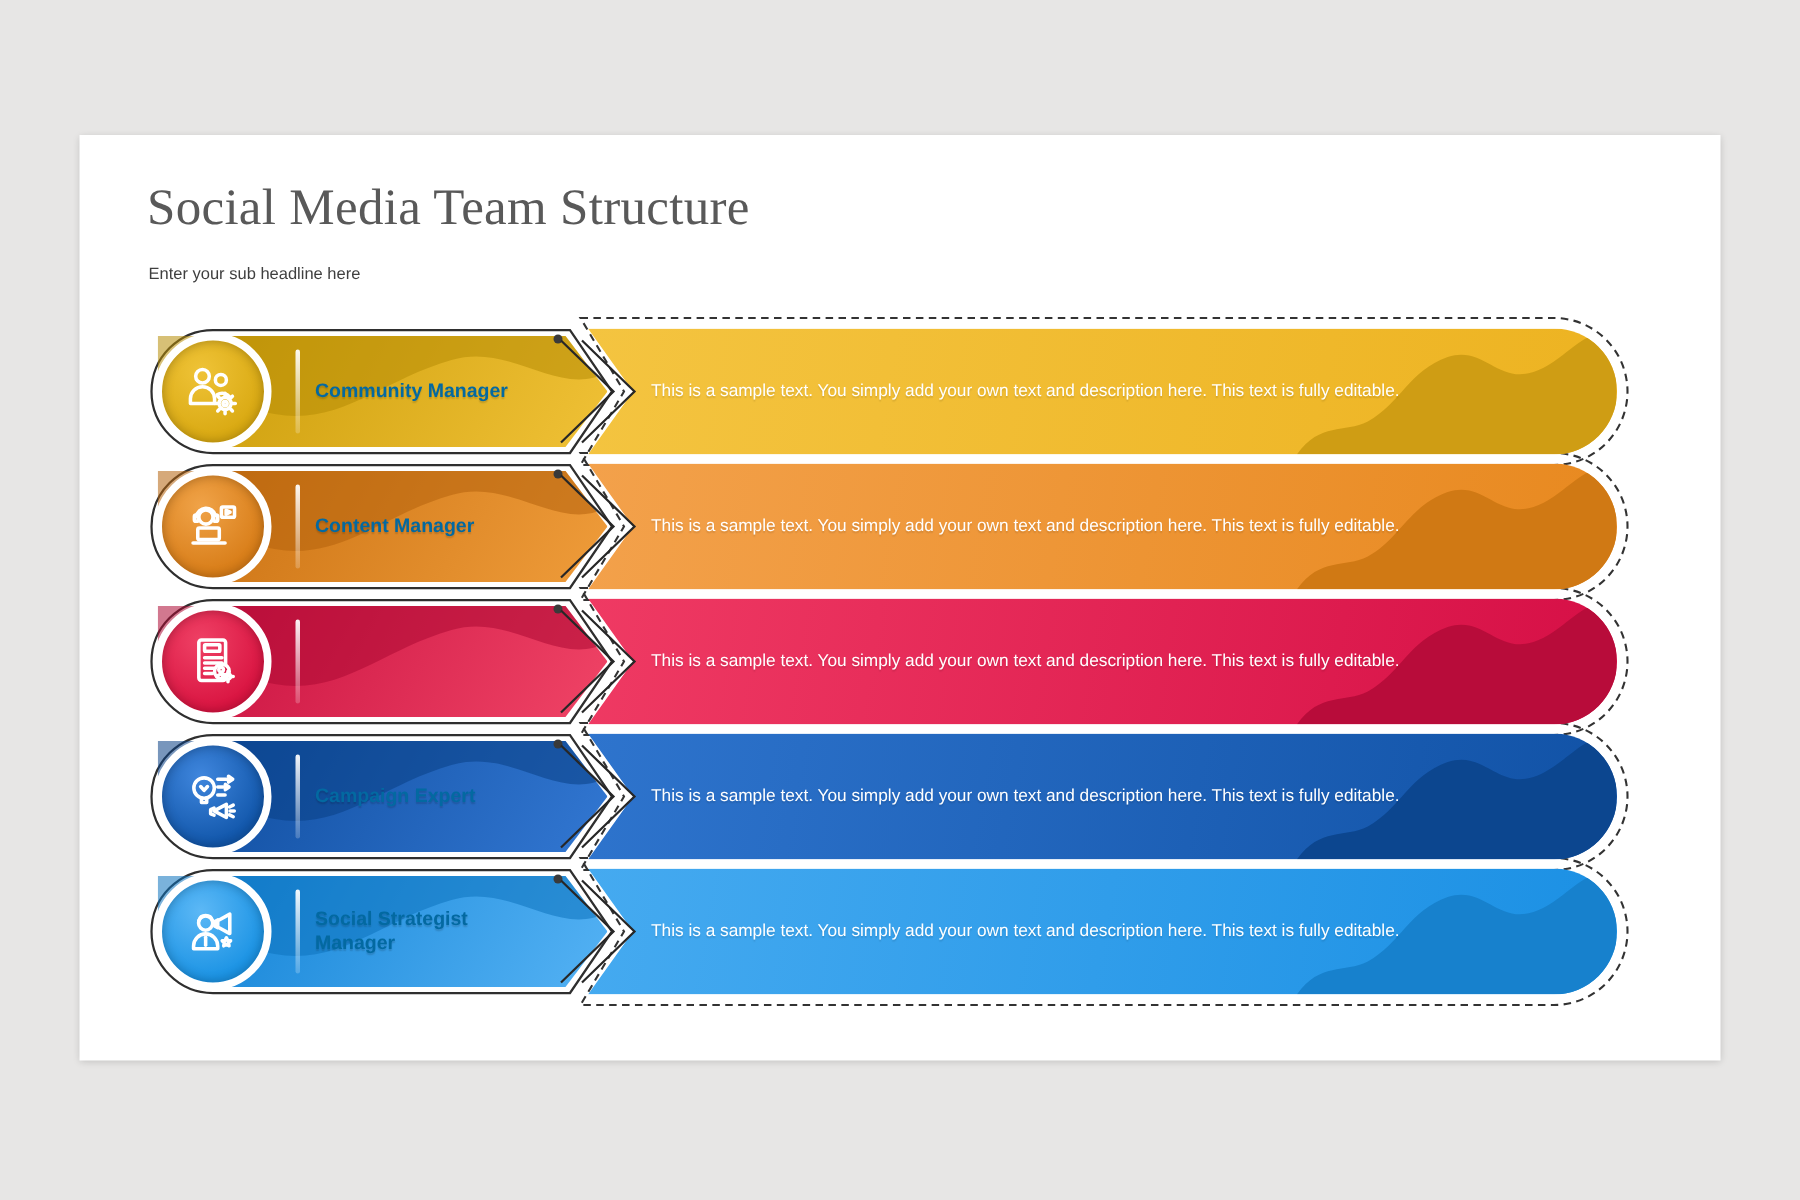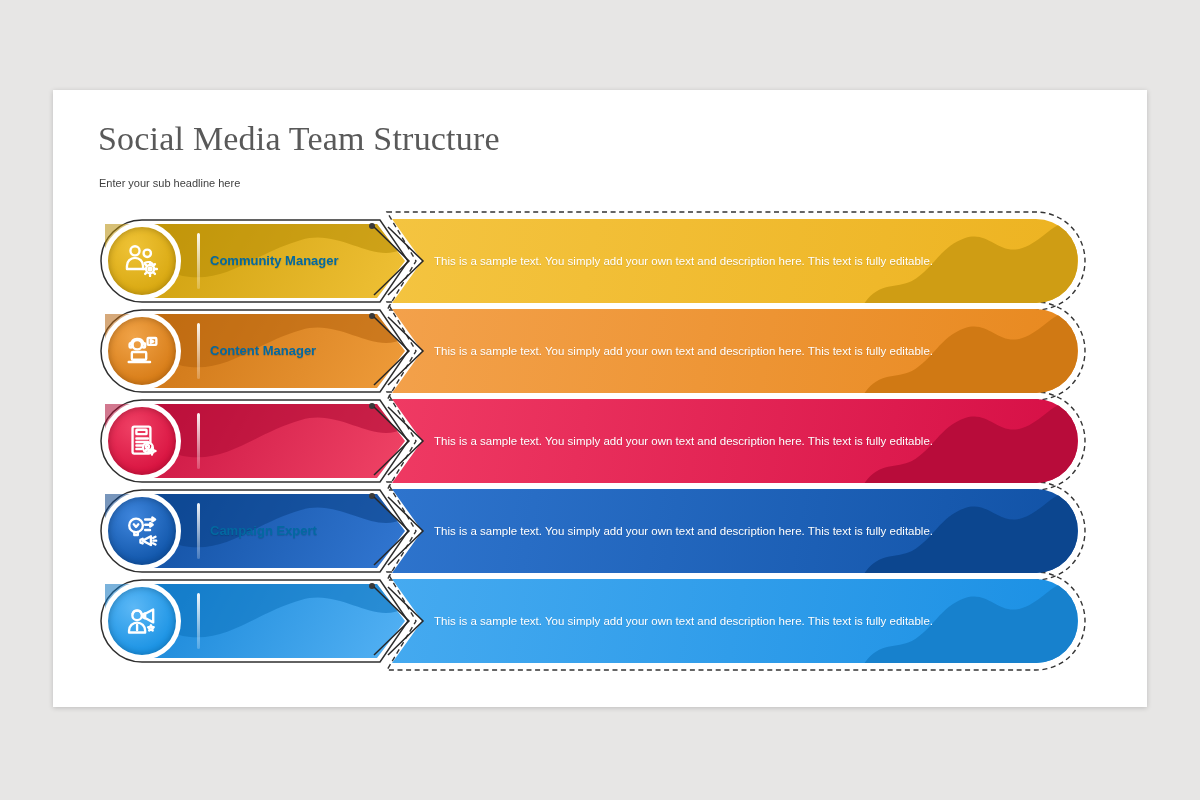--- a/index.html
+++ b/index.html
@@ -249,20 +249,21 @@
           <circle cx="9.2" cy="8.8" r="2.7"></circle>
           <path d="M6.6,7.9 a2.7,2.7 0 0 1 5.2,0"></path>
           <path d="M4.6,18.6 v-1.1 a4.6,4.6 0 0 1 9.2,0 v1.1 z"></path>
           <path d="M9.2,14.2 v3"></path>
           <path d="M18.4,5.4 v7.4 l-4.6,-2.5 v-2.4 z"></path>
           <path d="M13.8,7.6 l-1.1,0.6 v1.8 l1.1,0.5"></path>
           <path d="M17.1,14.4 l0.5,1 1.1,0.15 -0.8,0.8 0.2,1.1 -1,-0.55 -1,0.55 0.2,-1.1 -0.8,-0.8 1.1,-0.15 z"></path>
         </svg>
       </div>
       <div class="divider"></div>
+      <div class="role">Social Strategist Manager</div>
       <svg class="chev-svg" viewBox="-12 -12 1024 108">
         <circle cx="272" cy="7" r="3" fill="#3a3a3a" stroke="none"></circle>
         <path d="M274,8 L309,42 L274,76 M288,8 L323,42 L288,76" fill="none" stroke="#272727" stroke-width="1.5"></path>
       </svg>
     </div>
 
   </div>
 </div>
 
 </body></html>

